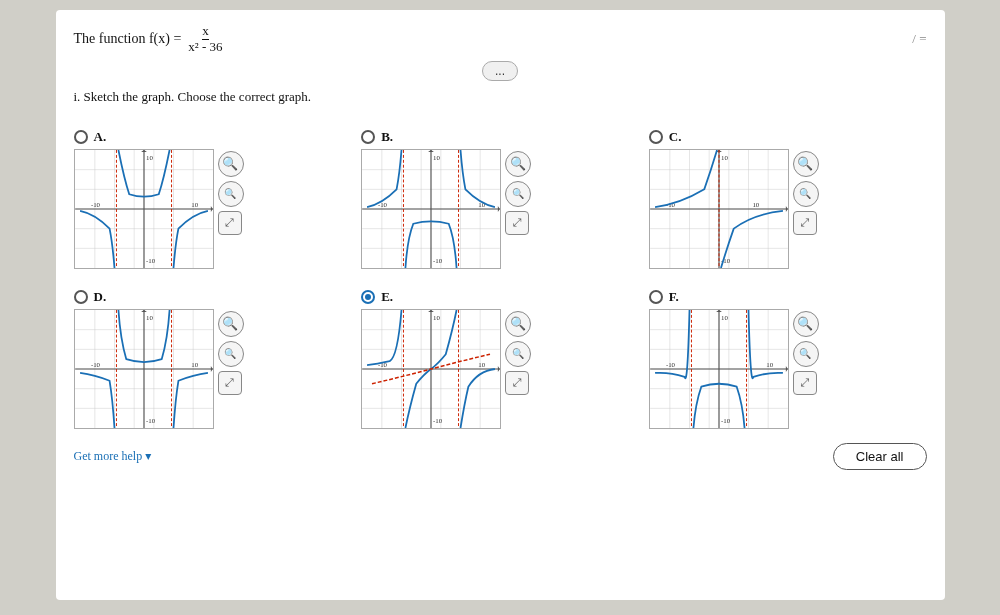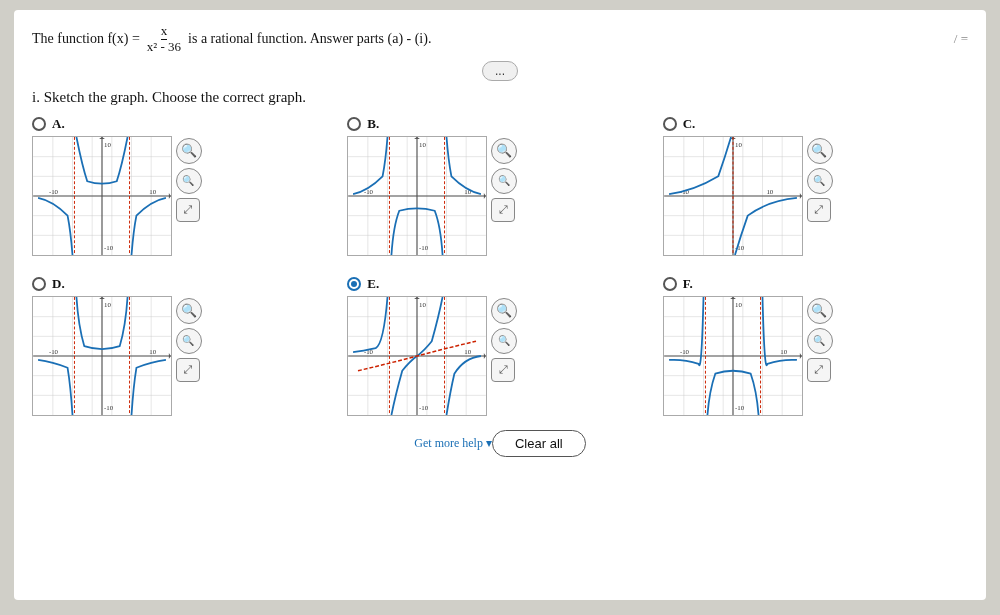--- a/index.html
+++ b/index.html
@@ -6,21 +6,21 @@
     body {
       font-family: 'Times New Roman', Times, serif;
       background: #d0cfc8;
       width: 1000px;
       height: 615px;
       overflow: hidden;
       position: relative;
     }
     .main-container {
       background: #fff;
-      width: 972px;
+      width: 889px;
       margin: 10px auto;
       padding: 14px 18px 10px 18px;
       border-radius: 4px;
       min-height: 590px;
       position: relative;
     }
     .function-text {
       font-size: 14px;
       color: #111;
       margin-bottom: 6px;
@@ -58,23 +58,23 @@
       cursor: pointer;
       color: #333;
     }
     .instruction-text {
       font-size: 12px;
       color: #555;
       font-style: italic;
       margin-bottom: 4px;
     }
     .sketch-text {
-      font-size: 15px;
+      font-size: 13px;
       color: #111;
-      margin-bottom: 10px;
+      margin-bottom: 24px;
     }
     .graphs-grid {
       display: grid;
       grid-template-columns: 1fr 1fr 1fr;
       gap: 20px 10px;
       margin-bottom: 14px;
     }
     .graph-option {
       display: flex;
       flex-direction: column;
@@ -150,21 +150,21 @@
       height: 24px;
     }
     
     .graph-canvas svg {
       width: 100%;
       height: 100%;
     }
     .footer-row {
       display: flex;
       align-items: center;
-      justify-content: center;
+      justify-content: space-between;
       margin-top: 8px;
     }
     .get-help {
       font-size: 12px;
       color: #1a6fb5;
       cursor: pointer;
       text-decoration: none;
     }
     .clear-all-btn {
       background: #fff;
@@ -203,21 +203,20 @@
 <body>
 
 <div class="main-container">
 
   <div class="function-text">
     <span>The function f(x) =</span>
     <span class="fraction">
       <span class="fraction-num">x</span>
       <span class="fraction-den">x² - 36</span>
     </span>
-    <span>is a rational function. Answer parts (a) - (i).</span>
     <span style="margin-left:auto;font-size:13px;color:#888;">/ =</span>
   </div>
 
   <div class="more-btn-row">
     <button class="more-btn">...</button>
   </div>
 
 
   <div class="sketch-text">i. Sketch the graph. Choose the correct graph.</div>
 

